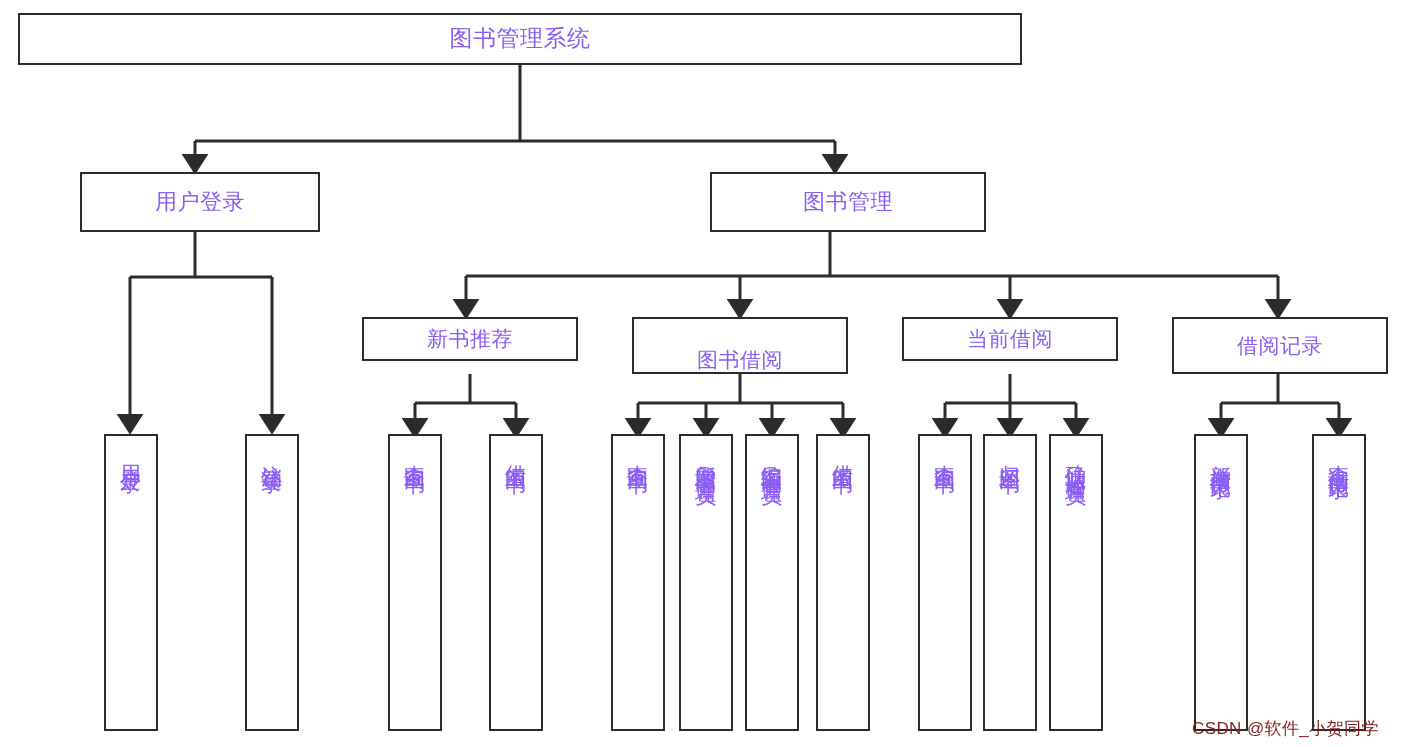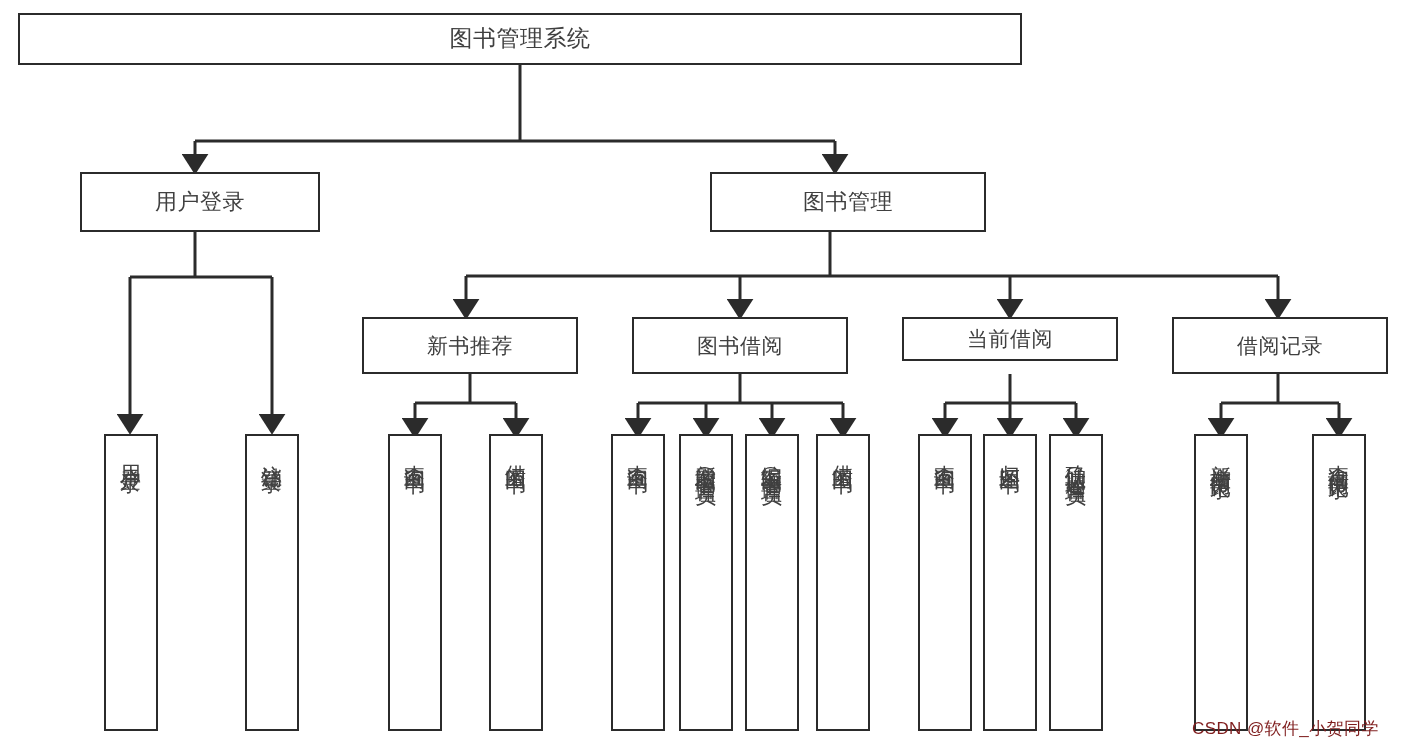--- a/index.html
+++ b/index.html
@@ -26,21 +26,21 @@
     pointer-events: none;
   }
   .node {
     position: absolute;
     box-sizing: border-box;
     background: #ffffff;
     border: 2.5px solid #2b2b2b;
     display: flex;
     align-items: center;
     justify-content: center;
-    color: #404040;
+    color: #8b5cf6;
     z-index: 2;
   }
   .node .lbl {
     display: block;
     text-align: center;
     line-height: 1.12;
     letter-spacing: 0.5px;
   }
   
   .lvl-root .lbl { font-size: 23px; }
@@ -131,24 +131,24 @@
     <span class="lbl">图书管理系统</span>
   </div>
 
   <div class="node lvl-2" style="left:80px; top:172px; width:240px; height:60px;">
     <span class="lbl">用户登录</span>
   </div>
   <div class="node lvl-2" style="left:710px; top:172px; width:276px; height:60px;">
     <span class="lbl">图书管理</span>
   </div>
 
-  <div class="node lvl-3" style="left:362px; top:317px; width:216px; height:57px;">
+  <div class="node lvl-3" style="left:362px; top:317px; width:216px; height:44px;">
     <span class="lbl">新书推荐</span>
   </div>
-  <div class="node lvl-3" style="left:632px; top:317px; width:216px; height:57px;">
+  <div class="node lvl-3" style="left:632px; top:317px; width:216px; height:57px;align-items:flex-end;">
     <span class="lbl">图书借阅</span>
   </div>
   <div class="node lvl-3" style="left:902px; top:317px; width:216px; height:44px;">
     <span class="lbl">当前借阅</span>
   </div>
   <div class="node lvl-3" style="left:1172px; top:317px; width:216px; height:57px;">
     <span class="lbl">借阅记录</span>
   </div>
 
   <div class="node vertical" style="left:104px; top:434px; width:54px; height:297px;">

